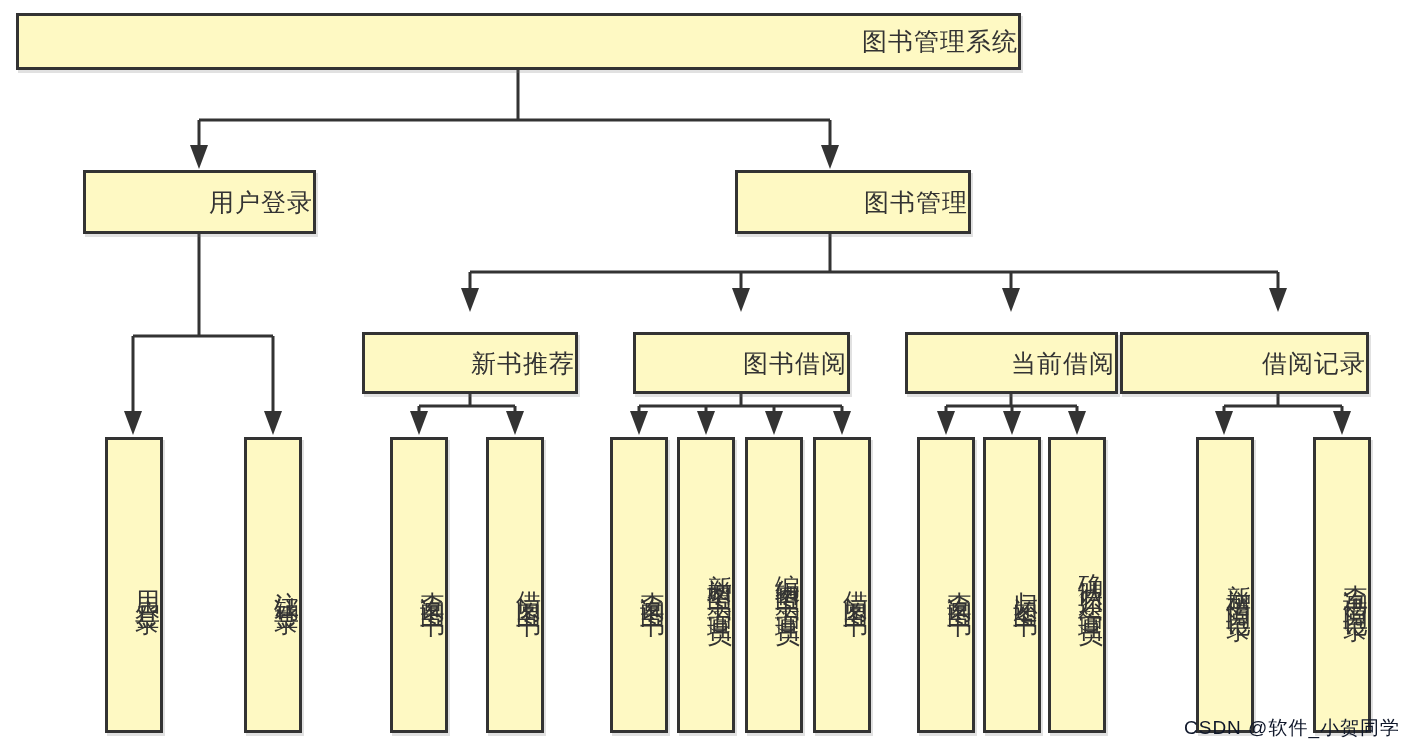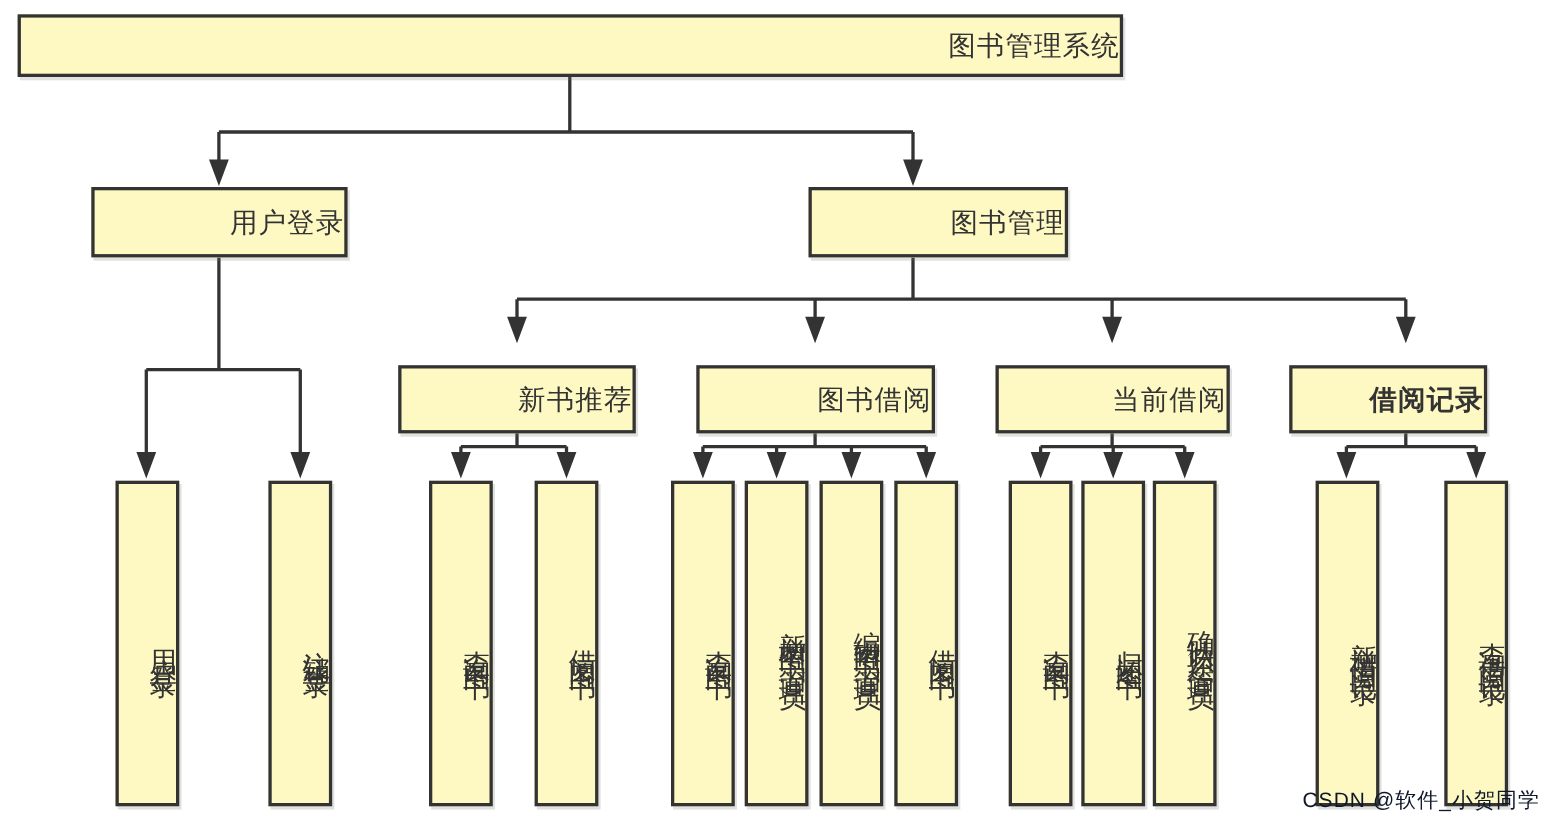--- a/index.html
+++ b/index.html
@@ -51,21 +51,21 @@
     line-height: 1;
   }
   .root-box   { left: 16px;   top: 13px;  width: 1005px; height: 57px; }
   .lvl2       { top: 170px; height: 64px; }
   .lvl3       { top: 314px; height: 62px; margin-top: 18px; }
   .b-user-login    { left: 83px;   width: 233px; }
   .b-book-mgmt     { left: 712px;  width: 236px; margin-left: 23px; }
   .b-new-book      { left: 362px;  width: 216px; }
   .b-book-borrow   { left: 633px;  width: 217px; }
   .b-current-borrow{ left: 905px;  width: 213px; }
-  .b-borrow-record { left: 1172px; width: 180px; font-weight: bold; }
+  .b-borrow-record { left: 1120px; width: 249px; }
   .l1  { left: 105px;  }
   .l2  { left: 244px;  }
   .l3  { left: 390px;  }
   .l4  { left: 486px;  }
   .l5  { left: 610px;  }
   .l6  { left: 677px;  }
   .l7  { left: 745px;  }
   .l8  { left: 813px;  }
   .l9  { left: 917px;  }
   .l10 { left: 983px;  }

